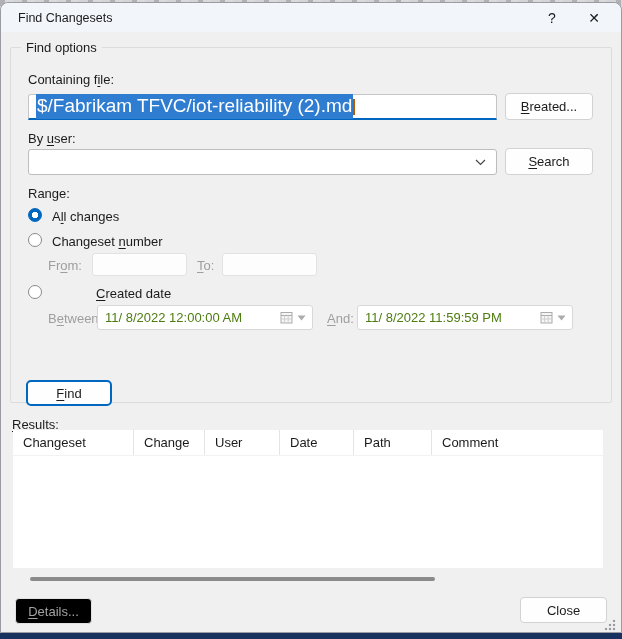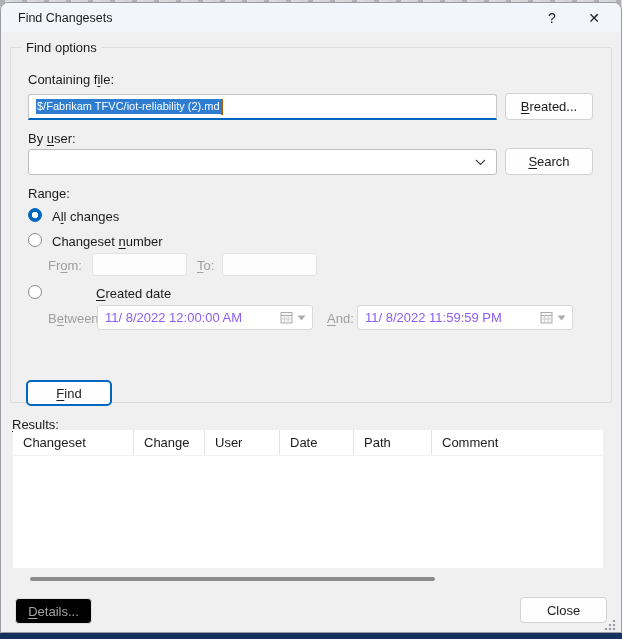--- a/index.html
+++ b/index.html
@@ -27,42 +27,42 @@
   
   .groupbox{left:10px;top:47px;width:602px;height:356px;border:1px solid #dcdcdc;border-radius:2px;}
   .group-label{left:21px;top:40px;background:#f0f0f0;padding:0 5px;font-size:13px;}
   .lbl{font-size:13px;color:#1b1b1b;white-space:nowrap;}
   .lbl.dis{color:#9e9e9e;}
   .mn{text-decoration:underline;text-underline-offset:2px;}
   
   .textbox{left:28px;top:94px;width:469px;height:26px;background:#ffffff;
     border:1px solid #c5c5c5;border-bottom:2px solid #0067c0;border-radius:3px 3px 0 0;
     display:flex;align-items:center;padding-left:7px;}
-  .sel-text{background:#2e7dd1;color:#ffffff;padding:1px 1px 2px 1px;font-size:11px;white-space:pre;}
+  .sel-text{background:#2e7dd1;color:#ffffff;padding:1px 1px 2px 1px;font-size:19px;white-space:pre;}
   .caret{width:2px;height:16px;background:#b75b00;margin-left:0px;}
   .combo{left:28px;top:149px;width:469px;height:26px;background:#ffffff;
     border:1px solid #bdbdbd;border-radius:3px;display:flex;align-items:center;}
   .combo .chev{margin-left:auto;margin-right:10px;display:flex;}
   .btn{background:#fefefe;border:1px solid #d2d2d2;border-radius:4px;
     display:flex;align-items:center;justify-content:center;font-size:13px;color:#1b1b1b;cursor:default;}
   .btn.dis{background:#000000;border-color:#e2e2e2;color:#a3a3a3;}
   .btn-browse{left:505px;top:93px;width:88px;height:27px;}
   .btn-search{left:505px;top:148px;width:88px;height:27px;}
   .btn-find{left:26px;top:356px;width:86px;height:26px;border:2px solid #0067c0;border-radius:5px;margin-top:24px;}
   .btn-details{left:15px;top:598px;width:77px;height:26px;}
   .btn-close{left:520px;top:597px;width:87px;height:26px;}
   
   .radio{width:14px;height:14px;border-radius:50%;}
   .radio.on{background:radial-gradient(circle,#ffffff 0 3px,#0067c0 3.5px);border:1px solid #0067c0;}
   .radio.off{background:#fff;border:1px solid #8a8a8a;}
   
   .numfield{background:#fdfdfd;border:1px solid #e2e2e2;border-radius:3px;height:23px;}
   .datefield{background:#ffffff;border:1px solid #d8d8d8;border-radius:3px;height:25px;
     display:flex;align-items:center;padding:0 6px 0 7px;}
-  .datefield .dtext{font-size:13px;color:#8b5cf6;white-space:pre;}
+  .datefield .dtext{font-size:13px;color:#4d7c0f;white-space:pre;}
   .datefield .dicons{margin-left:auto;display:flex;align-items:center;gap:4px;}
   
   .list{left:13px;top:430px;width:590px;height:138px;background:#ffffff;}
   .lhead{display:flex;height:25px;background:#ffffff;border-bottom:1px solid #f2f2f2;}
   .hcell{display:flex;align-items:center;padding-left:10px;border-right:1px solid #e4e4e4;
     font-size:13px;color:#1b1b1b;overflow:hidden;}
   .hc0{width:110px;} .hc1{width:60px;} .hc2{width:64px;} .hc3{width:63px;} .hc4{width:67px;} .hc5{flex:1;border-right:none;}
   .hscroll{left:30px;top:577px;width:405px;height:4px;background:#8a8a8a;border-radius:2px;}
   
   .grip{left:604px;top:619px;width:12px;height:12px;

